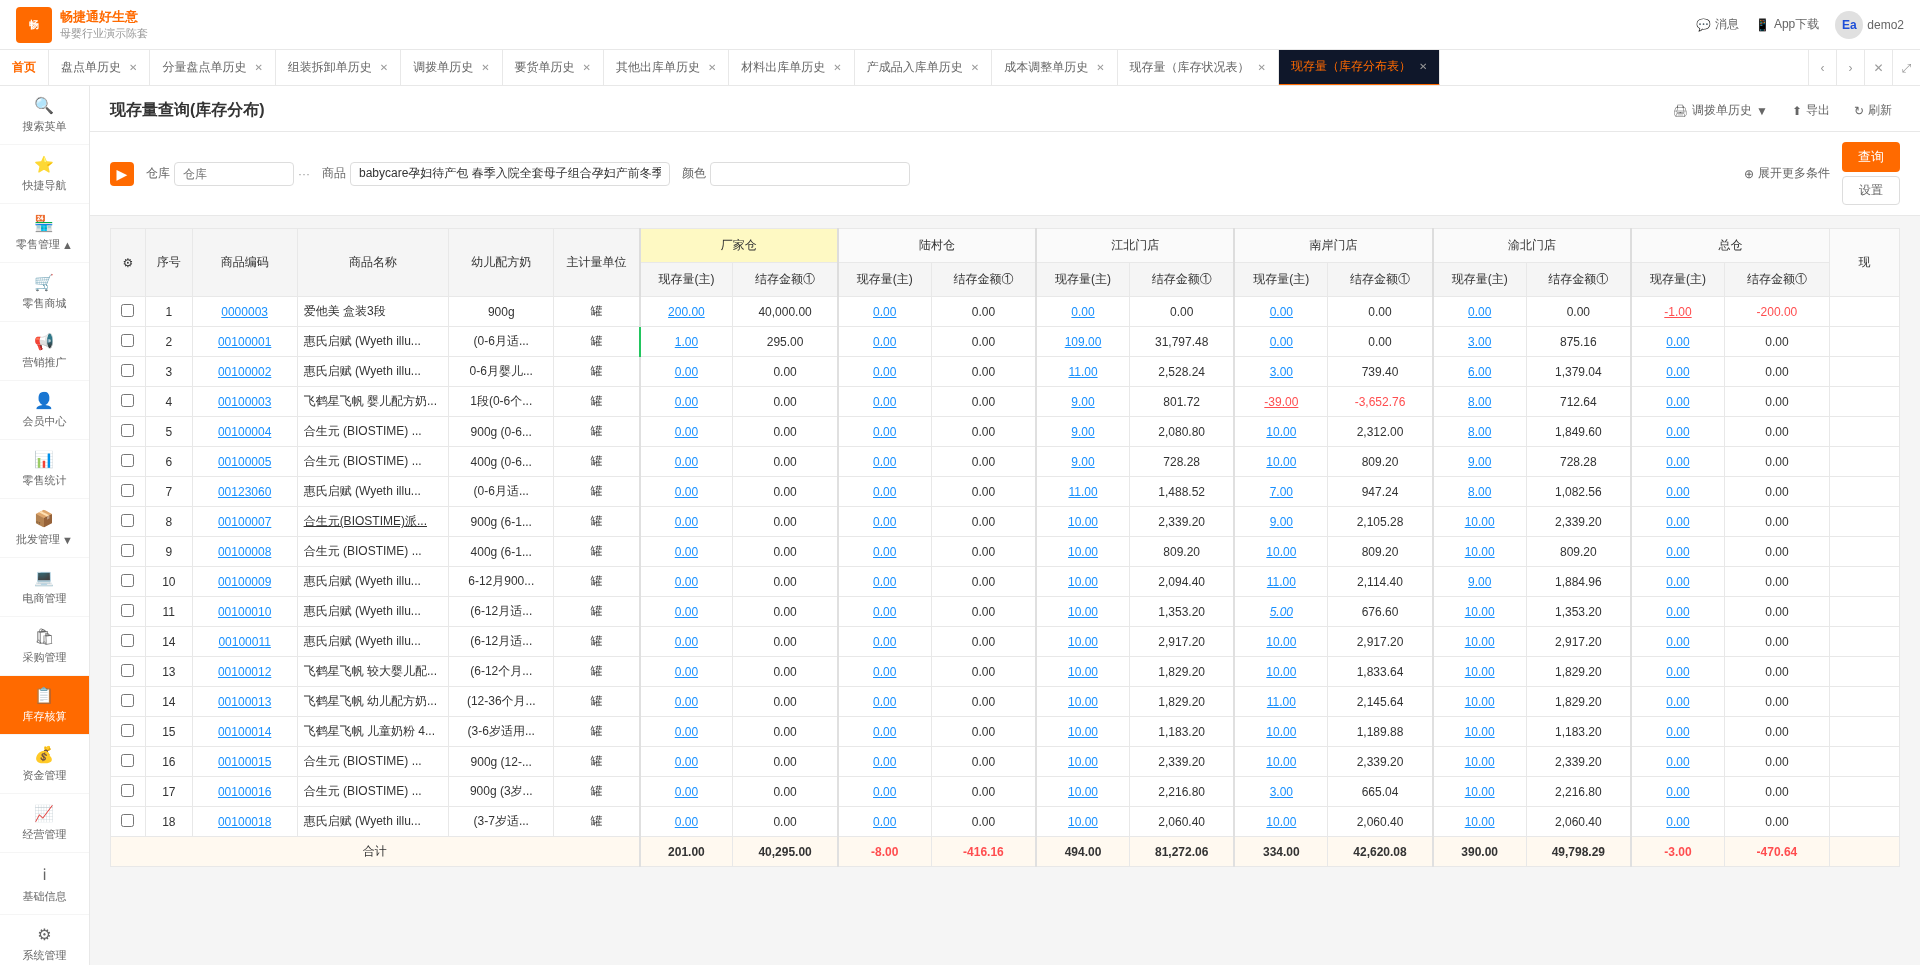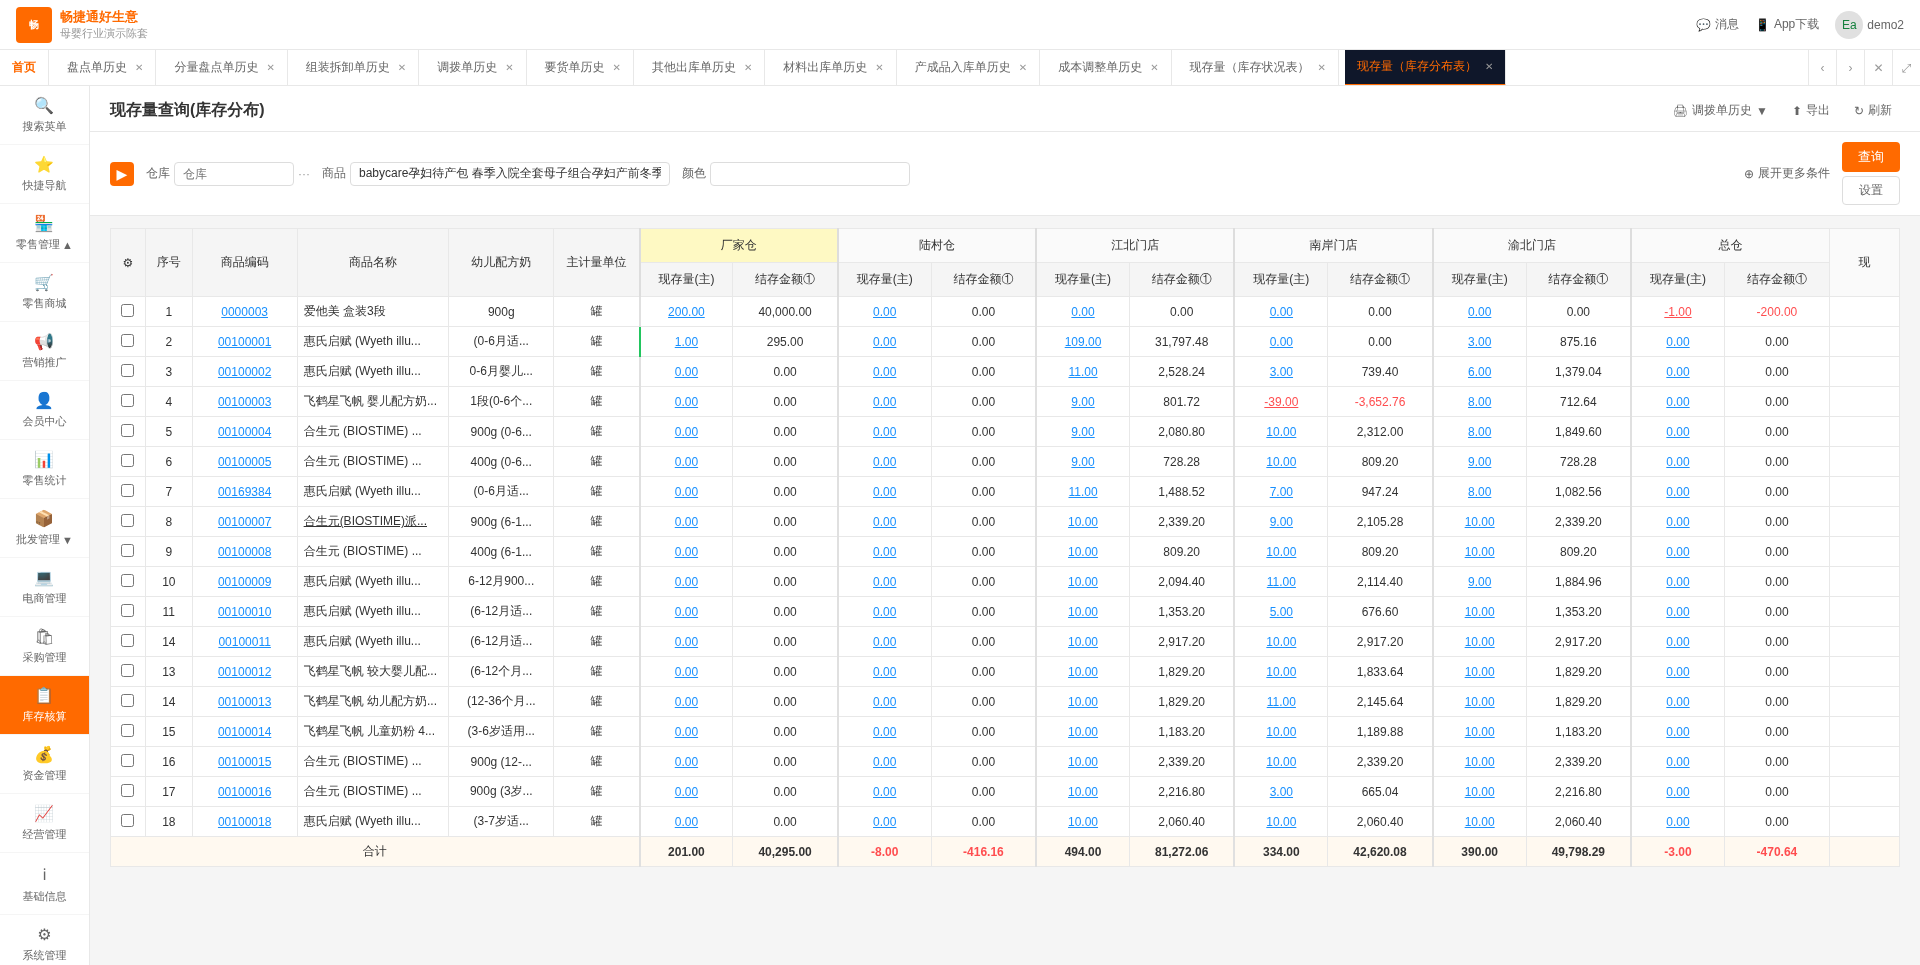--- a/index.html
+++ b/index.html
@@ -7,21 +7,21 @@
     
     
     .top-bar { height: 50px; background: #fff; display: flex; align-items: center; justify-content: space-between; padding: 0 16px; border-bottom: 1px solid #e8e8e8; }
     .logo-area { display: flex; align-items: center; gap: 8px; }
     .logo-icon { width: 36px; height: 36px; background: #ff6a00; border-radius: 4px; display: flex; align-items: center; justify-content: center; color: white; font-size: 10px; font-weight: bold; }
     .top-right { display: flex; align-items: center; gap: 16px; }
     .top-btn { display: flex; align-items: center; gap: 4px; color: #666; font-size: 12px; cursor: pointer; }
     .user-avatar { width: 28px; height: 28px; border-radius: 50%; background: #e0e0e0; display: flex; align-items: center; justify-content: center; font-size: 10px; }
     
     
-    .tabs-bar { height: 36px; background: #fff; display: flex; align-items: center; border-bottom: 1px solid #e8e8e8; overflow: hidden; gap: 6px; }
+    .tabs-bar { height: 36px; background: #fff; display: flex; align-items: center; border-bottom: 1px solid #e8e8e8; overflow: hidden; }
     .tab-item { height: 36px; display: flex; align-items: center; padding: 0 12px; gap: 4px; font-size: 12px; color: #666; border-right: 1px solid #e8e8e8; cursor: pointer; white-space: nowrap; flex-shrink: 0; }
     .tab-item.active { background: #0f172a; color: #ff6a00; border-bottom: 2px solid #ff6a00; }
     .tab-item .close-btn { color: #999; font-size: 10px; margin-left: 4px; }
     .tab-home { color: #ff6a00; font-weight: bold; }
     .tab-nav-btns { display: flex; align-items: center; margin-left: auto; }
     .tab-nav-btn { width: 28px; height: 36px; display: flex; align-items: center; justify-content: center; border-left: 1px solid #e8e8e8; cursor: pointer; color: #999; }
     
     
     .main-layout { display: flex; height: calc(965px - 86px); }
     
@@ -85,21 +85,21 @@
     <div class="top-btn">
       <span>💬</span>
       <span>消息</span>
     </div>
     <div class="top-btn">
       <span>📱</span>
       <span>App下载</span>
     </div>
     <div class="top-btn">
       <div class="user-avatar">
-        <span style="font-size:12px;color:#15803d;">Ea</span>
+        <span style="font-size:12px;color:#1d4ed8;font-weight:bold;">Ea</span>
       </div>
       <span>demo2</span>
     </div>
   </div>
 </div>
 
 <div class="tabs-bar">
   <div class="tab-item tab-home">
     <span>首页</span>
   </div>
@@ -464,21 +464,21 @@
     <td class="">809.20</td>
     <td style="border-left:2px solid #e0e0e0;"><a class="num-link">9.00</a></td>
     <td>728.28</td>
     <td style="border-left:2px solid #e0e0e0;" class=""><a class="num-link ">0.00</a></td>
     <td class="">0.00</td>
     <td></td>
   </tr>
             <tr>
     <td><input type="checkbox" style="margin: 0px;"></td>
     <td>7</td>
-    <td><a class="num-link">00169384</a></td>
+    <td><a class="num-link">00123060</a></td>
     <td style="text-align:left;max-width:130px;overflow:hidden;text-overflow:ellipsis;">惠氏启赋 (Wyeth illu...</td>
     <td>(0-6月适...</td>
     <td>罐</td>
     <td style="border-left:2px solid #e0e0e0;"><a class="num-link">0.00</a></td>
     <td>0.00</td>
     <td style="border-left:2px solid #e0e0e0;"><a class="num-link">0.00</a></td>
     <td>0.00</td>
     <td style="border-left:2px solid #e0e0e0;"><a class="num-link">11.00</a></td>
     <td>1,488.52</td>
     <td style="border-left:2px solid #e0e0e0;" class=""><a class="num-link ">7.00</a></td>
@@ -558,21 +558,21 @@
     <td><a class="num-link">00100010</a></td>
     <td style="text-align:left;max-width:130px;overflow:hidden;text-overflow:ellipsis;">惠氏启赋 (Wyeth illu...</td>
     <td>(6-12月适...</td>
     <td>罐</td>
     <td style="border-left:2px solid #e0e0e0;"><a class="num-link">0.00</a></td>
     <td>0.00</td>
     <td style="border-left:2px solid #e0e0e0;"><a class="num-link">0.00</a></td>
     <td>0.00</td>
     <td style="border-left:2px solid #e0e0e0;"><a class="num-link">10.00</a></td>
     <td>1,353.20</td>
-    <td style="border-left:2px solid #e0e0e0;" class=""><a class="num-link ">5.00</a></td>
+    <td style="border-left:2px solid #e0e0e0;font-style:italic;" class=""><a class="num-link ">5.00</a></td>
     <td class="">676.60</td>
     <td style="border-left:2px solid #e0e0e0;"><a class="num-link">10.00</a></td>
     <td>1,353.20</td>
     <td style="border-left:2px solid #e0e0e0;" class=""><a class="num-link ">0.00</a></td>
     <td class="">0.00</td>
     <td></td>
   </tr>
             <tr>
     <td><input type="checkbox" style="margin: 0px;"></td>
     <td>14</td>

